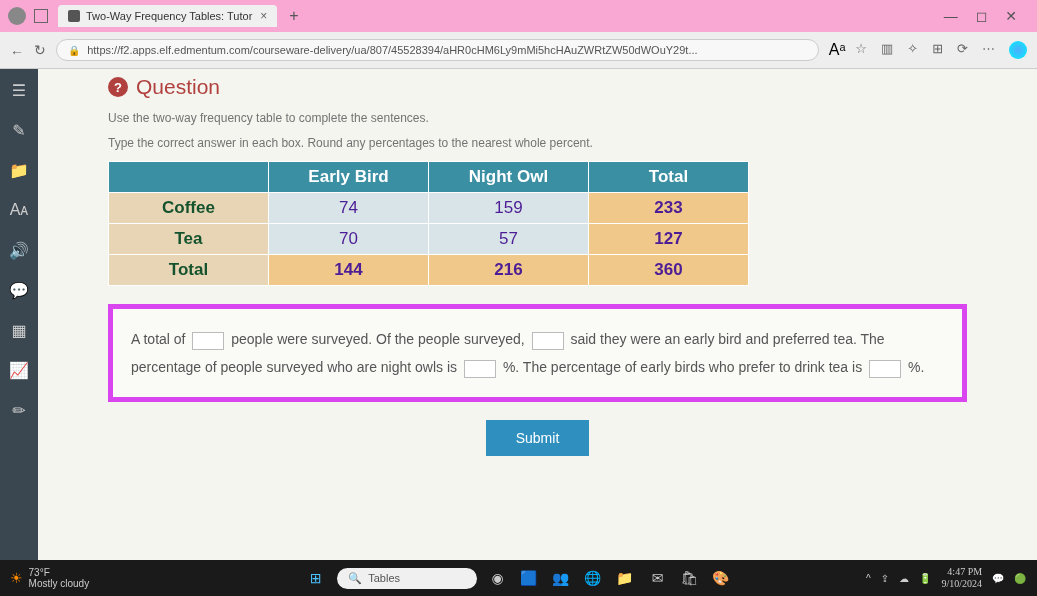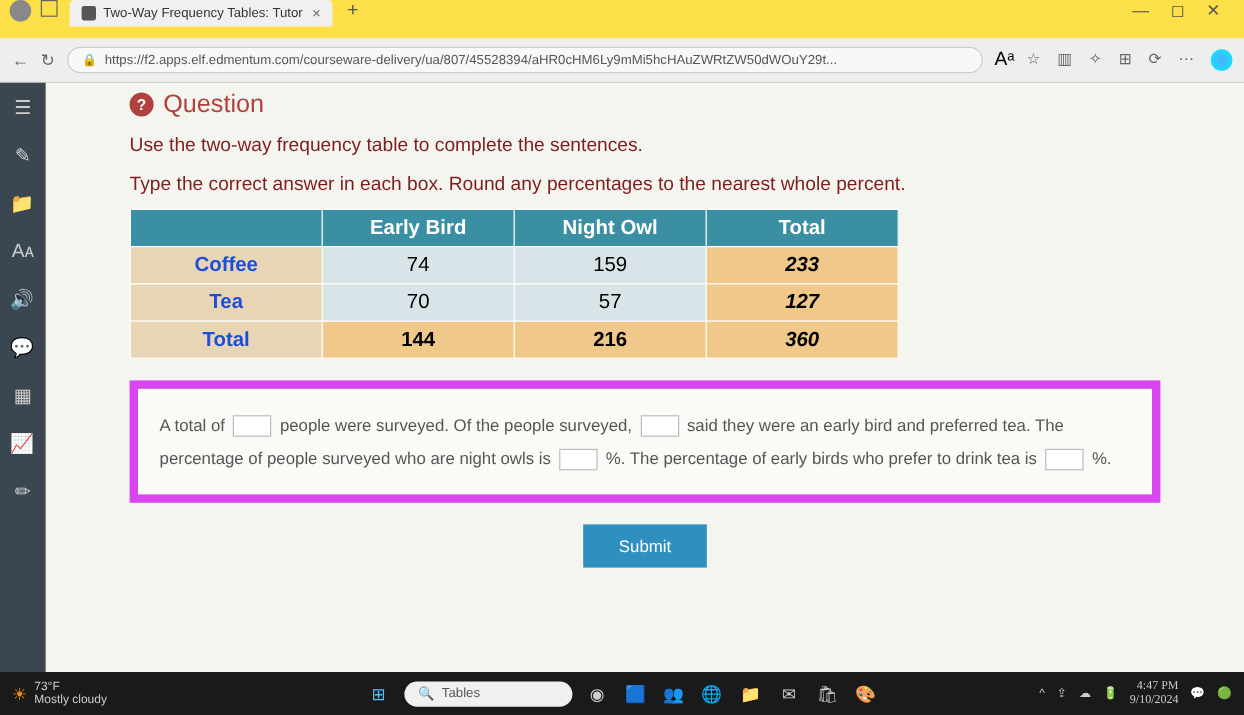--- a/index.html
+++ b/index.html
@@ -10,24 +10,24 @@
   height: 596px;
   overflow: hidden;
   position: relative;
 }
 .browser-chrome {
   background: #e8e8e8;
   border-bottom: 1px solid #ccc;
 }
 .tab-bar {
   display: flex;
-  align-items: flex-start;
+  align-items: center;
   height: 32px;
   padding: 0 8px;
-  background: #fde047;
+  background: #f9a8d4;
 }
 .tab-bar .prof-icon { width: 18px; height: 18px; background: #888; border-radius: 50%; margin-right: 8px; }
 .tab-bar .sq-icon { width: 14px; height: 14px; border: 1.5px solid #666; margin-right: 10px; }
 .tab {
   display: flex;
   align-items: center;
   background: #f0f0f0;
   padding: 4px 10px;
   border-radius: 4px 4px 0 0;
   font-size: 11px;
@@ -132,42 +132,42 @@
   gap: 8px;
   color: #b0413e;
   font-size: 21px;
   margin-bottom: 10px;
 }
 .q-title .q-icon {
   width: 20px; height: 20px; background: #b0413e; border-radius: 50%;
   color: #fff; display: flex; align-items: center; justify-content: center;
   font-size: 13px; font-weight: bold;
 }
-.q-instr { color: #7f1d1d; font-size: 16px; margin-bottom: 6px; line-height: 1.6; }
+.q-instr { color: #737373; font-size: 12px; margin-bottom: 6px; line-height: 1.6; }
 .freq-table {
   margin-top: 8px;
   border-collapse: collapse;
   font-size: 17px;
 }
 .freq-table th, .freq-table td {
   border: 1px solid #fff;
   padding: 5px 0;
   text-align: center;
   width: 160px;
 }
 .freq-table thead th { background: #3a8fa3; color: #fff; font-weight: bold; }
 .freq-table thead th:first-child { background: #3a8fa3; }
-.freq-table tbody th { background: #e8d5b5; color: #1d4ed8; font-weight: bold; width: 130px; }
-.freq-table tbody td { background: #d8e4e8; color: #000000; }
-.freq-table tbody td:last-child { background: #f0c88a; font-weight: bold; font-style: italic; }
+.freq-table tbody th { background: #e8d5b5; color: #14532d; font-weight: bold; width: 130px; }
+.freq-table tbody td { background: #d8e4e8; color: #4c1d95; }
+.freq-table tbody td:last-child { background: #f0c88a; font-weight: bold; }
 .freq-table tbody tr:last-child td { background: #f0c88a; font-weight: bold; }
 .freq-table tbody tr:last-child th { background: #e8d5b5; }
 .answer-box {
   margin-top: 18px;
-  border: 7px solid #d946ef;
+  border: 5px solid #d946ef;
   background: #fafaf7;
   padding: 16px 18px;
   color: #555;
   font-size: 14px;
   line-height: 2;
 }
 .answer-box .blank {
   display: inline-block;
   width: 32px;
   height: 18px;

